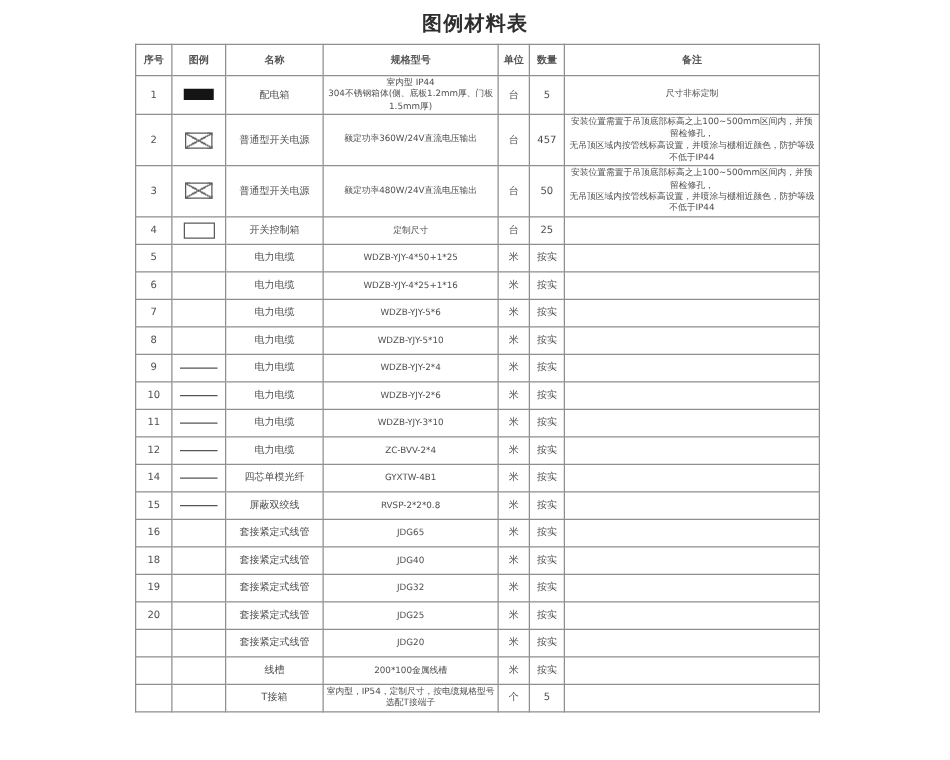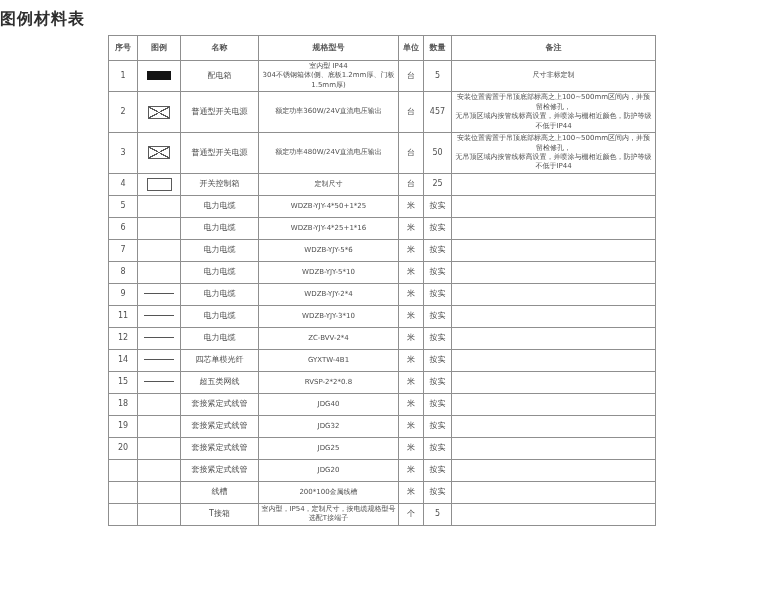--- a/index.html
+++ b/index.html
@@ -3,21 +3,21 @@
 <meta charset="utf-8">
 <style>
   html,body{margin:0;padding:0;}
   body{
     width:760px;height:608px;background:#ffffff;overflow:hidden;
     font-family:"DejaVu Sans",sans-serif;color:#4f4f4f;
     -webkit-font-smoothing:antialiased;
   }
   .page{position:relative;width:760px;height:608px;background:#fff;}
   .title{
-    margin:9px 0 5px 0;text-align:left;
+    margin:9px 0 5px 0;text-align:center;
     font-family:"DejaVu Serif",serif;
     font-size:16px;font-weight:bold;color:#2e2e2e;letter-spacing:1px;
   }
   table.materials-table{
     border-collapse:collapse;table-layout:fixed;
     margin-left:108px;width:547px;
   }
   .materials-table th,.materials-table td{
     border:1px solid #8f8f8f;
     padding:1px 2px;
@@ -151,20 +151,29 @@
         <tr>
     <td class="c-no">9</td>
     <td class="c-legend"><span class="legend-icon icon-line"></span></td>
     <td class="c-name">电力电缆</td>
     <td class="c-spec">WDZB-YJY-2*4</td>
     <td class="c-unit">米</td>
     <td class="c-qty">按实</td>
     <td class="c-remark"></td>
   </tr>
         <tr>
+    <td class="c-no">10</td>
+    <td class="c-legend"><span class="legend-icon icon-line"></span></td>
+    <td class="c-name">电力电缆</td>
+    <td class="c-spec">WDZB-YJY-2*6</td>
+    <td class="c-unit">米</td>
+    <td class="c-qty">按实</td>
+    <td class="c-remark"></td>
+  </tr>
+        <tr>
     <td class="c-no">11</td>
     <td class="c-legend"><span class="legend-icon icon-line"></span></td>
     <td class="c-name">电力电缆</td>
     <td class="c-spec">WDZB-YJY-3*10</td>
     <td class="c-unit">米</td>
     <td class="c-qty">按实</td>
     <td class="c-remark"></td>
   </tr>
         <tr>
     <td class="c-no">12</td>
@@ -180,22 +189,31 @@
     <td class="c-legend"><span class="legend-icon icon-line"></span></td>
     <td class="c-name">四芯单模光纤</td>
     <td class="c-spec">GYXTW-4B1</td>
     <td class="c-unit">米</td>
     <td class="c-qty">按实</td>
     <td class="c-remark"></td>
   </tr>
         <tr>
     <td class="c-no">15</td>
     <td class="c-legend"><span class="legend-icon icon-line"></span></td>
-    <td class="c-name">超五类网线</td>
+    <td class="c-name">屏蔽双绞线</td>
     <td class="c-spec">RVSP-2*2*0.8</td>
+    <td class="c-unit">米</td>
+    <td class="c-qty">按实</td>
+    <td class="c-remark"></td>
+  </tr>
+        <tr>
+    <td class="c-no">16</td>
+    <td class="c-legend"></td>
+    <td class="c-name">套接紧定式线管</td>
+    <td class="c-spec">JDG65</td>
     <td class="c-unit">米</td>
     <td class="c-qty">按实</td>
     <td class="c-remark"></td>
   </tr>
         <tr>
     <td class="c-no">18</td>
     <td class="c-legend"></td>
     <td class="c-name">套接紧定式线管</td>
     <td class="c-spec">JDG40</td>
     <td class="c-unit">米</td>

